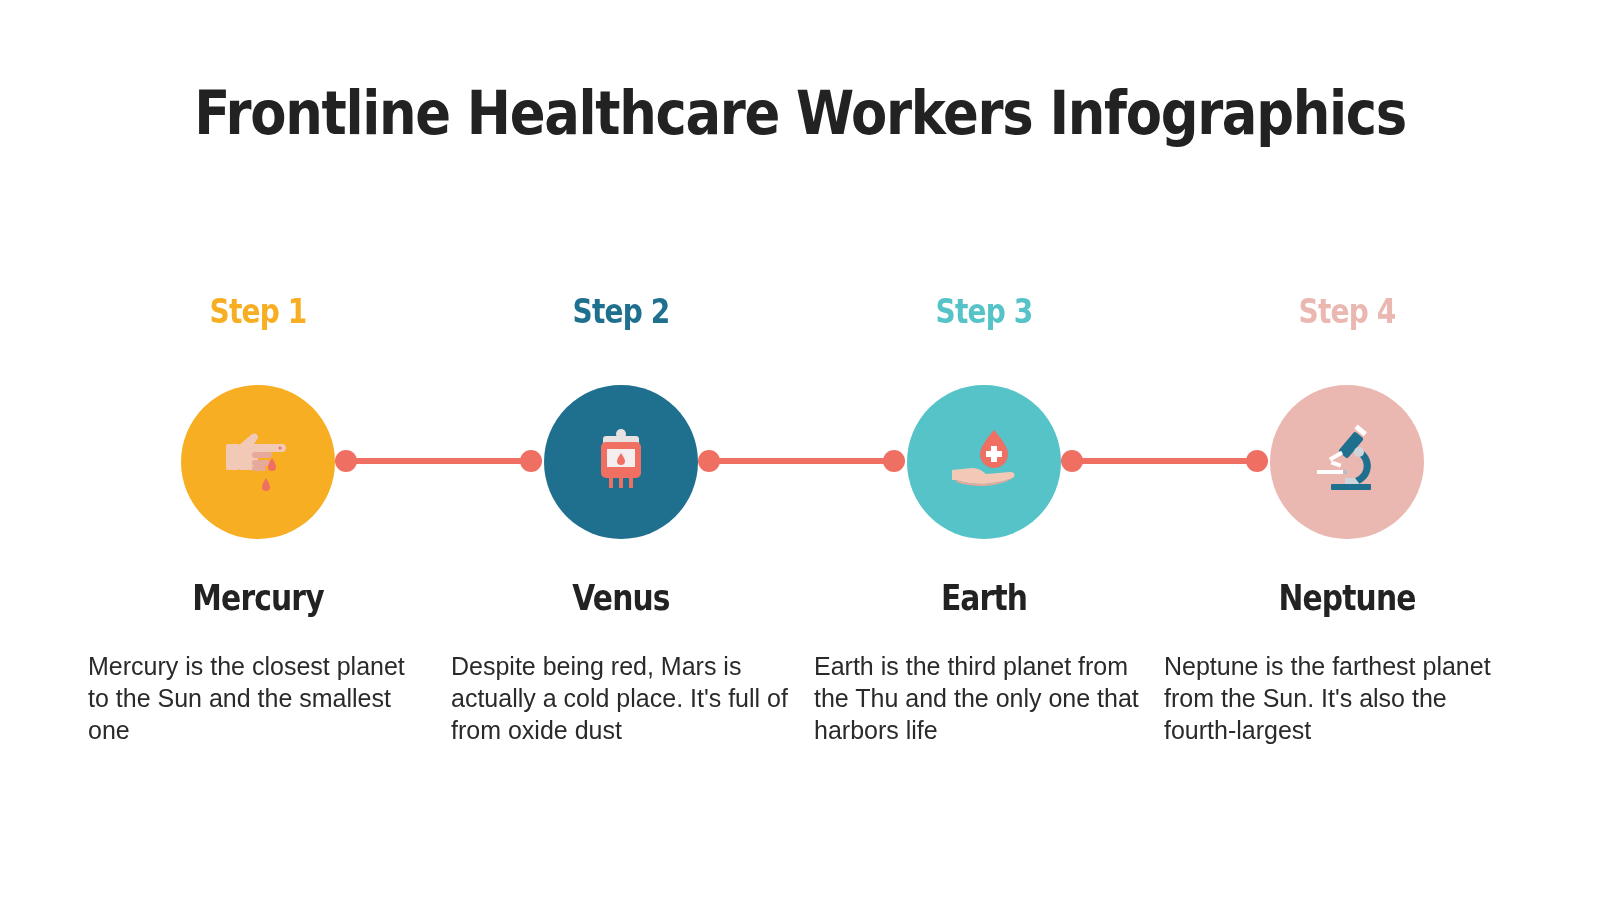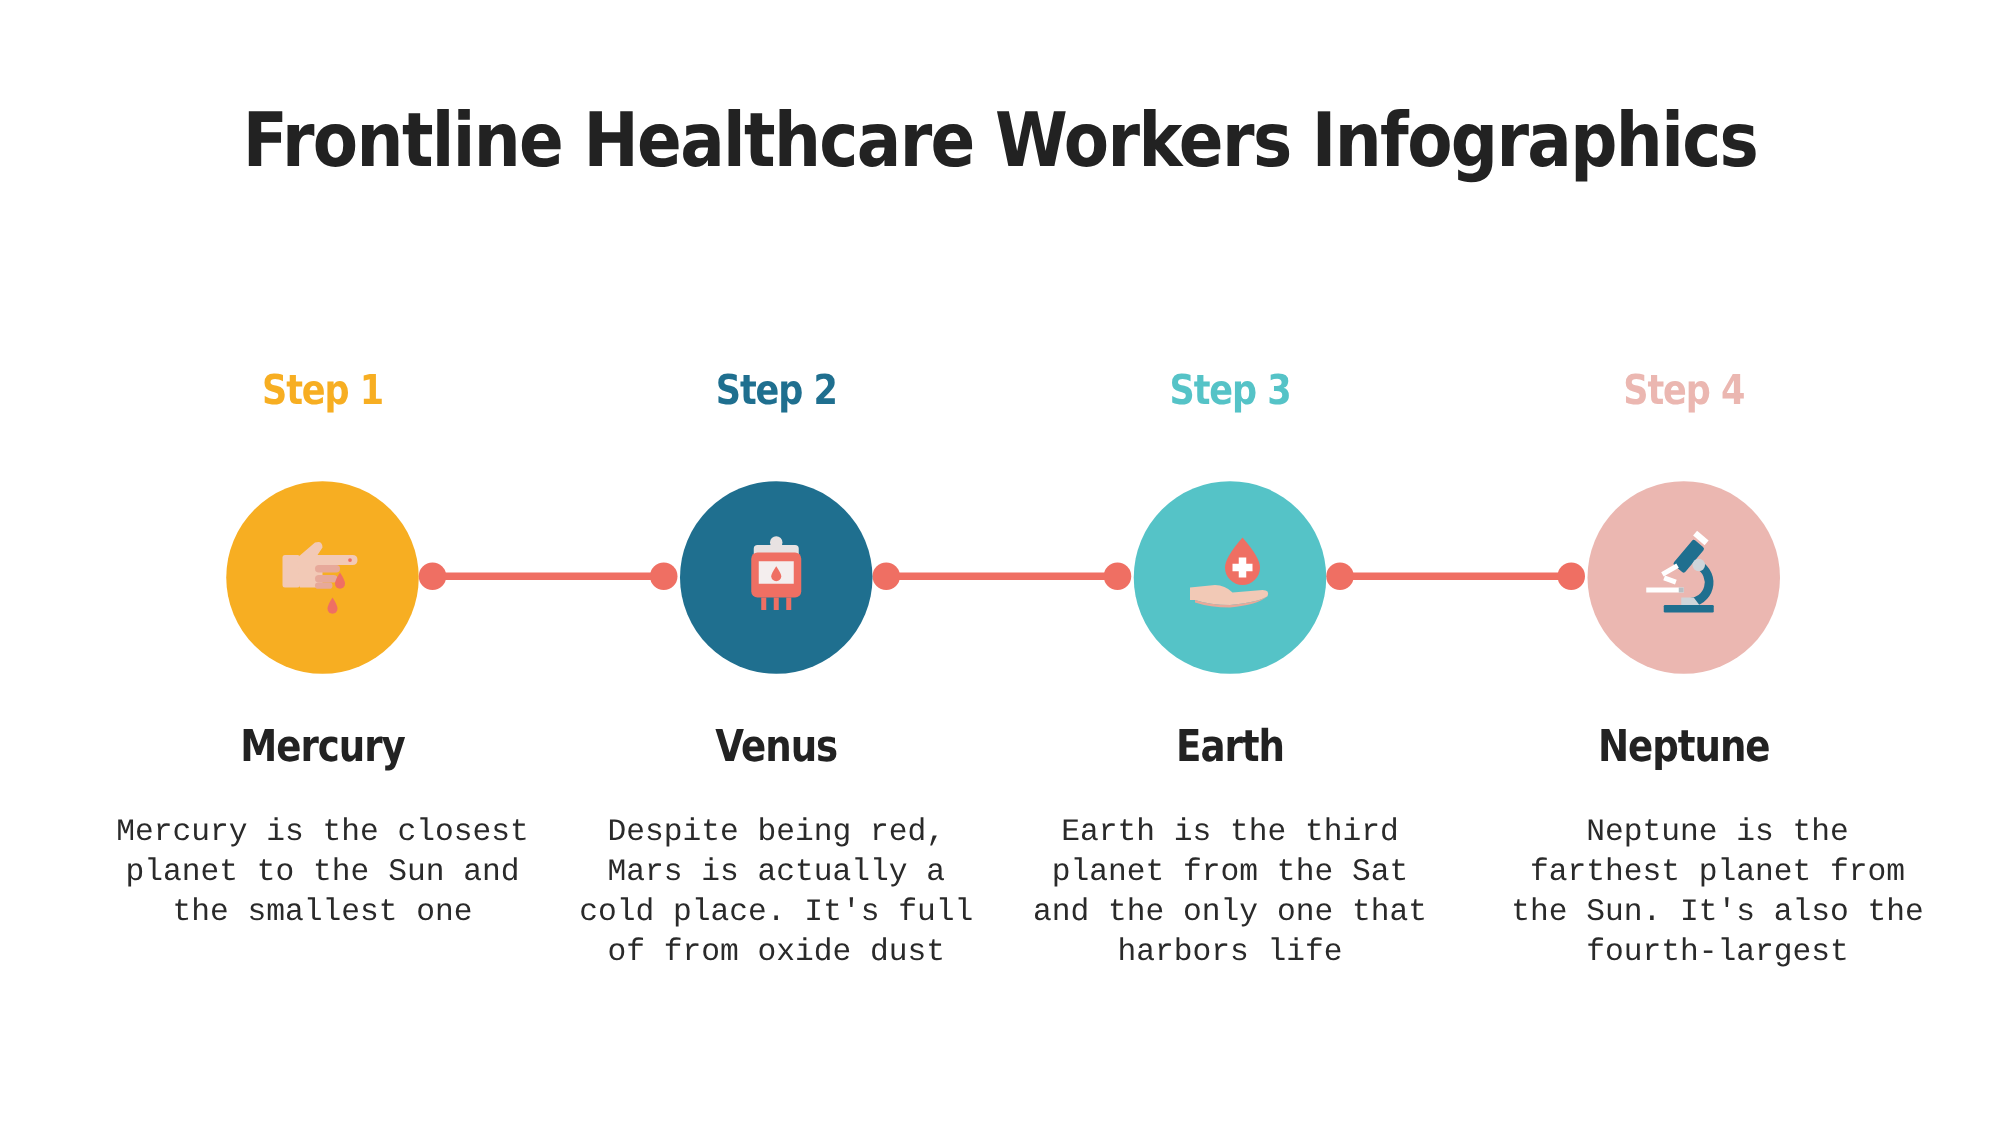--- a/index.html
+++ b/index.html
@@ -20,22 +20,22 @@
   .circle {
     position: absolute; top: 385px; width: 154px; height: 154px; border-radius: 50%;
     display: flex; align-items: center; justify-content: center;
   }
   .name {
     position: absolute; top: 578px; width: 340px; text-align: center;
     font-family: "DejaVu Sans", sans-serif; font-weight: bold; font-size: 35px;
     letter-spacing: -1px; color: #222222; transform: scaleX(0.85);
   }
   .desc {
-    position: absolute; top: 650px; width: 340px; text-align: center;
-    font-family: Liberation Mono, monospace; font-size: 25px; line-height: 32px; color: #2a2a2a;
+    position: absolute; top: 650px; width: 340px; text-align: left;
+    font-family: Liberation Sans, sans-serif; font-size: 25px; line-height: 32px; color: #2a2a2a;
   }
   .connector {
     position: absolute; top: 458px; height: 6px; background: #ef6f63; border-radius: 3px;
   }
   .dot {
     position: absolute; top: 450px; width: 22px; height: 22px; border-radius: 50%; background: #ef6f63;
   }
 </style>
 </head>
 <body>
@@ -95,34 +95,34 @@
   <div class="circle" style="left:907px; background:#55c3c7;">
     <svg width="80" height="80" viewBox="0 0 80 80">
       <path d="M50 8 Q64 24 64 32 A14 14 0 0 1 36 32 Q36 24 50 8 Z" fill="#ef6f63"></path>
       <rect x="47" y="24" width="6" height="16" fill="#ffffff"></rect>
       <rect x="42" y="29" width="16" height="6" fill="#ffffff"></rect>
       <path d="M8 48 L28 46 Q36 46 42 52 L66 50 Q72 50 70 55 Q62 60 40 62 Q24 62 12 58 L8 58 Z" fill="#f2c9b6"></path>
       <path d="M12 58 Q24 62 40 62 Q62 60 70 55 Q62 62 40 64 Q24 64 12 60 Z" fill="#e7a99a"></path>
     </svg>
   </div>
   <div class="name" style="left:814px;">Earth</div>
-  <div class="desc" style="left:814px;">Earth is the third planet from the Sat and the only one that harbors life</div>
+  <div class="desc" style="left:814px;">Earth is the third planet from the Thu and the only one that harbors life</div>
 </div>
 
 <div>
   <div class="step-label" style="left:1177px; color:#ebb7b1;">Step 4</div>
   <div class="circle" style="left:1270px; background:#ebb7b1;">
     <svg width="80" height="80" viewBox="0 0 80 80">
       <rect x="38" y="10" width="12" height="26" rx="2" fill="#1f6f8f" transform="rotate(40 44 23)"></rect>
       <rect x="48" y="6" width="12" height="5" fill="#ffffff" transform="rotate(40 54 8)"></rect>
       <path d="M52 30 A16 16 0 0 1 44 60" stroke="#1f6f8f" stroke-width="7" fill="none"></path>
       <circle cx="52" cy="30" r="5" fill="#cfd5da"></circle>
       <rect x="22" y="32" width="14" height="4" fill="#ffffff" transform="rotate(-30 29 34)"></rect>
       <rect x="24" y="40" width="10" height="4" fill="#ffffff" transform="rotate(20 29 42)"></rect>
       <rect x="10" y="48" width="30" height="4" fill="#ffffff"></rect>
       <rect x="36" y="48" width="4" height="4" fill="#b8bfc4"></rect>
       <path d="M38 56 L48 56 L54 64 L38 64 Z" fill="#cfd5da"></path>
       <rect x="24" y="62" width="40" height="6" rx="1" fill="#1f6f8f"></rect>
     </svg>
   </div>
   <div class="name" style="left:1177px;">Neptune</div>
-  <div class="desc" style="left:1204px;">Neptune is the farthest planet from the Sun. It's also the fourth-largest</div>
+  <div class="desc" style="left:1164px;">Neptune is the farthest planet from the Sun. It's also the fourth-largest</div>
 </div>
 
 </body></html>

